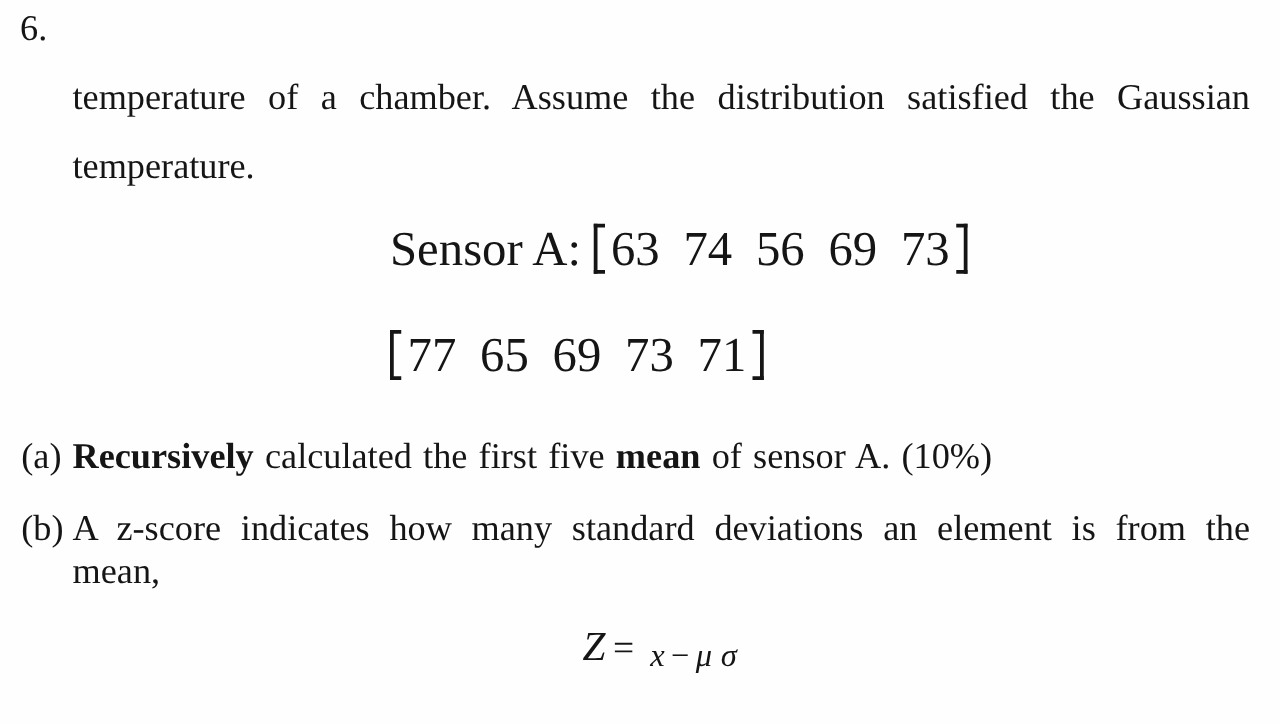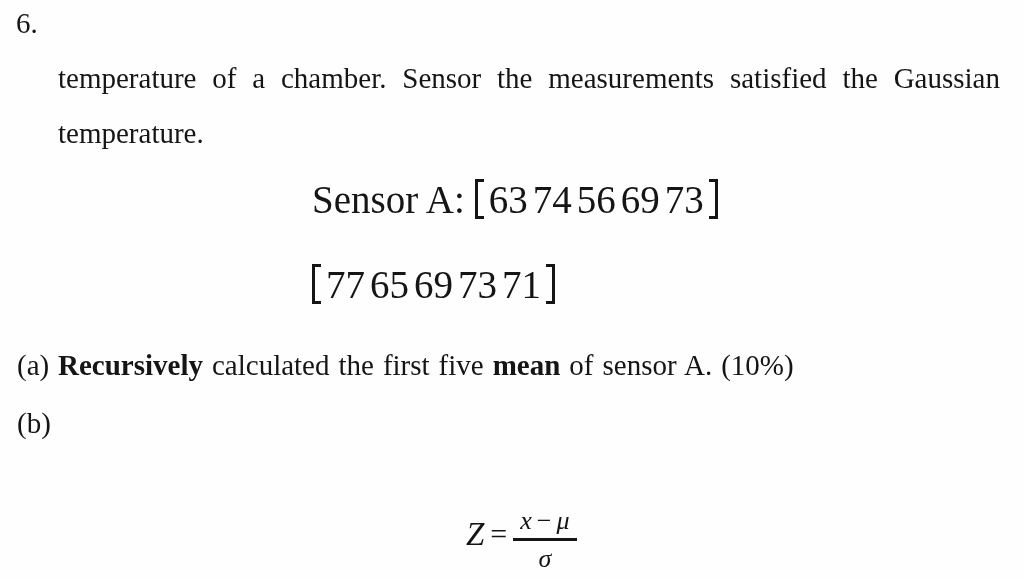--- a/index.html
+++ b/index.html
@@ -41,41 +41,41 @@
     font-size: 39px;
   }
   .sensor-label { margin-right: 10px; white-space: nowrap; }
   .vector { display: flex; align-items: center; }
   .bracket {
     width: 9px; height: 40px;
     box-sizing: border-box;
   }
   .bracket.left  { border-left: 3px solid #151515;  border-top: 3px solid #151515; border-bottom: 3px solid #151515; margin-right: 5px; }
   .bracket.right { border-right: 3px solid #151515; border-top: 3px solid #151515; border-bottom: 3px solid #151515; margin-left: 5px; }
-  .vals { display: flex; gap: 5px; }
+  .vals { display: flex; gap: 19px; }
   .val { white-space: nowrap; }
 
   
   .formula {
     display: flex;
     align-items: center;
     gap: 6px;
   }
   .fx-lhs {
     font-style: italic;
     font-size: 33px;
     transform: translateY(-6px);
   }
   .fx-eq {
     font-size: 30px;
     transform: translateY(-6px);
   }
   .fraction {
     display: flex;
-    flex-direction: column;
+    flex-direction: row;
     align-items: center;
   }
   .fx-num {
     font-style: italic;
     font-size: 26px;
     line-height: 30px;
     padding: 0 7px;
     white-space: nowrap;
   }
   .fx-op { font-style: normal; margin: 0 5px; }
@@ -90,21 +90,21 @@
     font-size: 26px;
     line-height: 30px;
   }
 </style>
 </head>
 <body>
 
 <div class="page">
 
   <div class="abs marker" style="left:16px; top:6px;">6.</div>
-  <div class="abs jline" style="left:58px; top:61px; width:942px;">temperature of a chamber. Sensor the measurements satisfied the Gaussian</div>
+  <div class="abs jline" style="left:58px; top:61px; width:942px;">temperature of a chamber. Assume the distribution satisfied the Gaussian</div>
   <div class="abs line" style="left:58px; top:116px;">temperature.</div>
 
   <div class="abs sensor-row" style="left:312px; top:177px;">
     <span class="sensor-label">Sensor A:</span>
     <span class="vector">
       <span class="bracket left"></span>
       <span class="vals">
         <span class="val">63</span>
         <span class="val">74</span>
         <span class="val">56</span>
@@ -126,20 +126,21 @@
         <span class="val">71</span>
       </span>
       <span class="bracket right"></span>
     </span>
   </div>
 
   <div class="abs marker" style="left:17px; top:348px;">(a)</div>
   <div class="abs line" style="left:58px; top:348px;"><span class="b">Recursively</span><span> calculated the first five </span><span class="b">mean</span><span> of sensor A. (10%)</span></div>
 
   <div class="abs marker" style="left:17px; top:406px;">(b)</div>
+  <div class="abs jline" style="left:58px; top:406px; width:942px;">A z-score indicates how many standard deviations an element is from the mean,</div>
 
   <div class="abs formula" style="left:466px; top:506px;">
     <span class="fx-lhs">Z</span>
     <span class="fx-eq">=</span>
     <span class="fraction">
       <span class="fx-num"><span>x</span><span class="fx-op">−</span><span>μ</span></span>
       <span class="fx-bar"></span>
       <span class="fx-den">σ</span>
     </span>
   </div>

